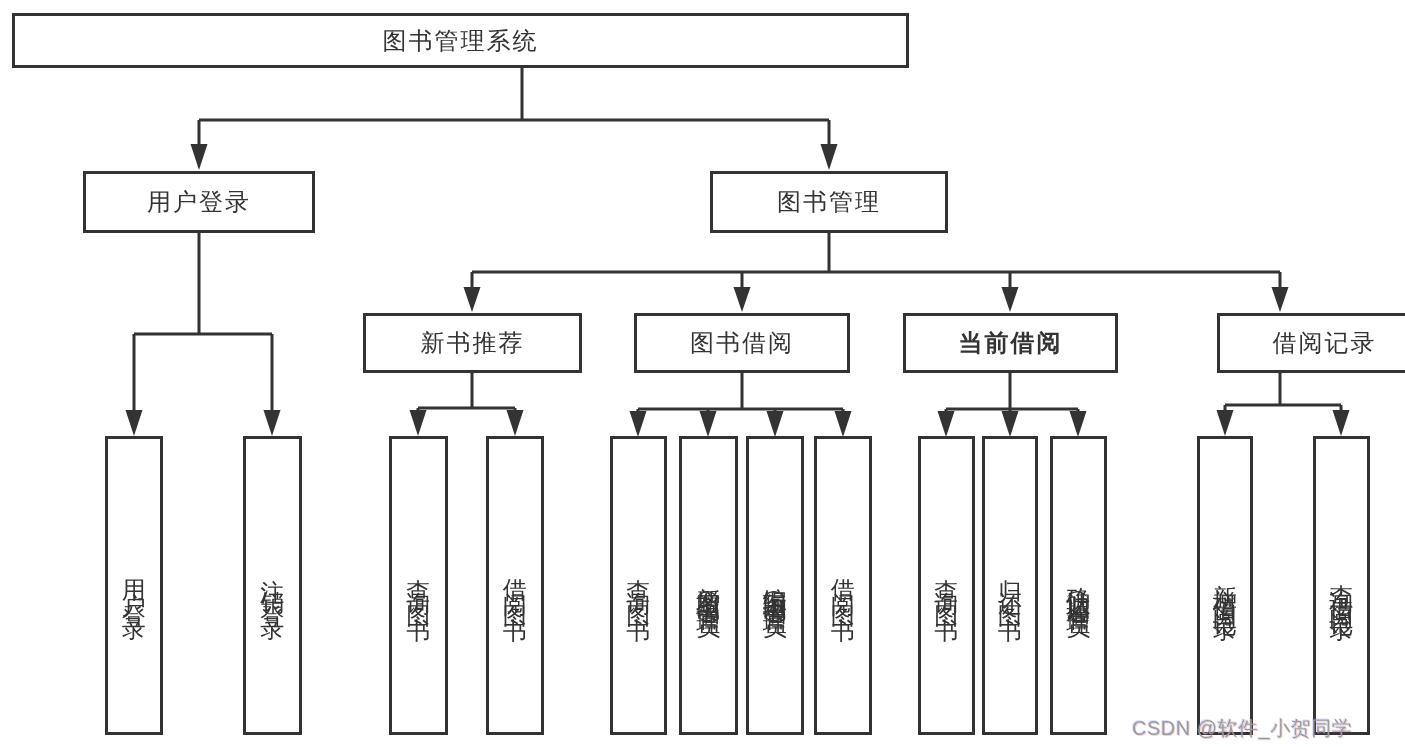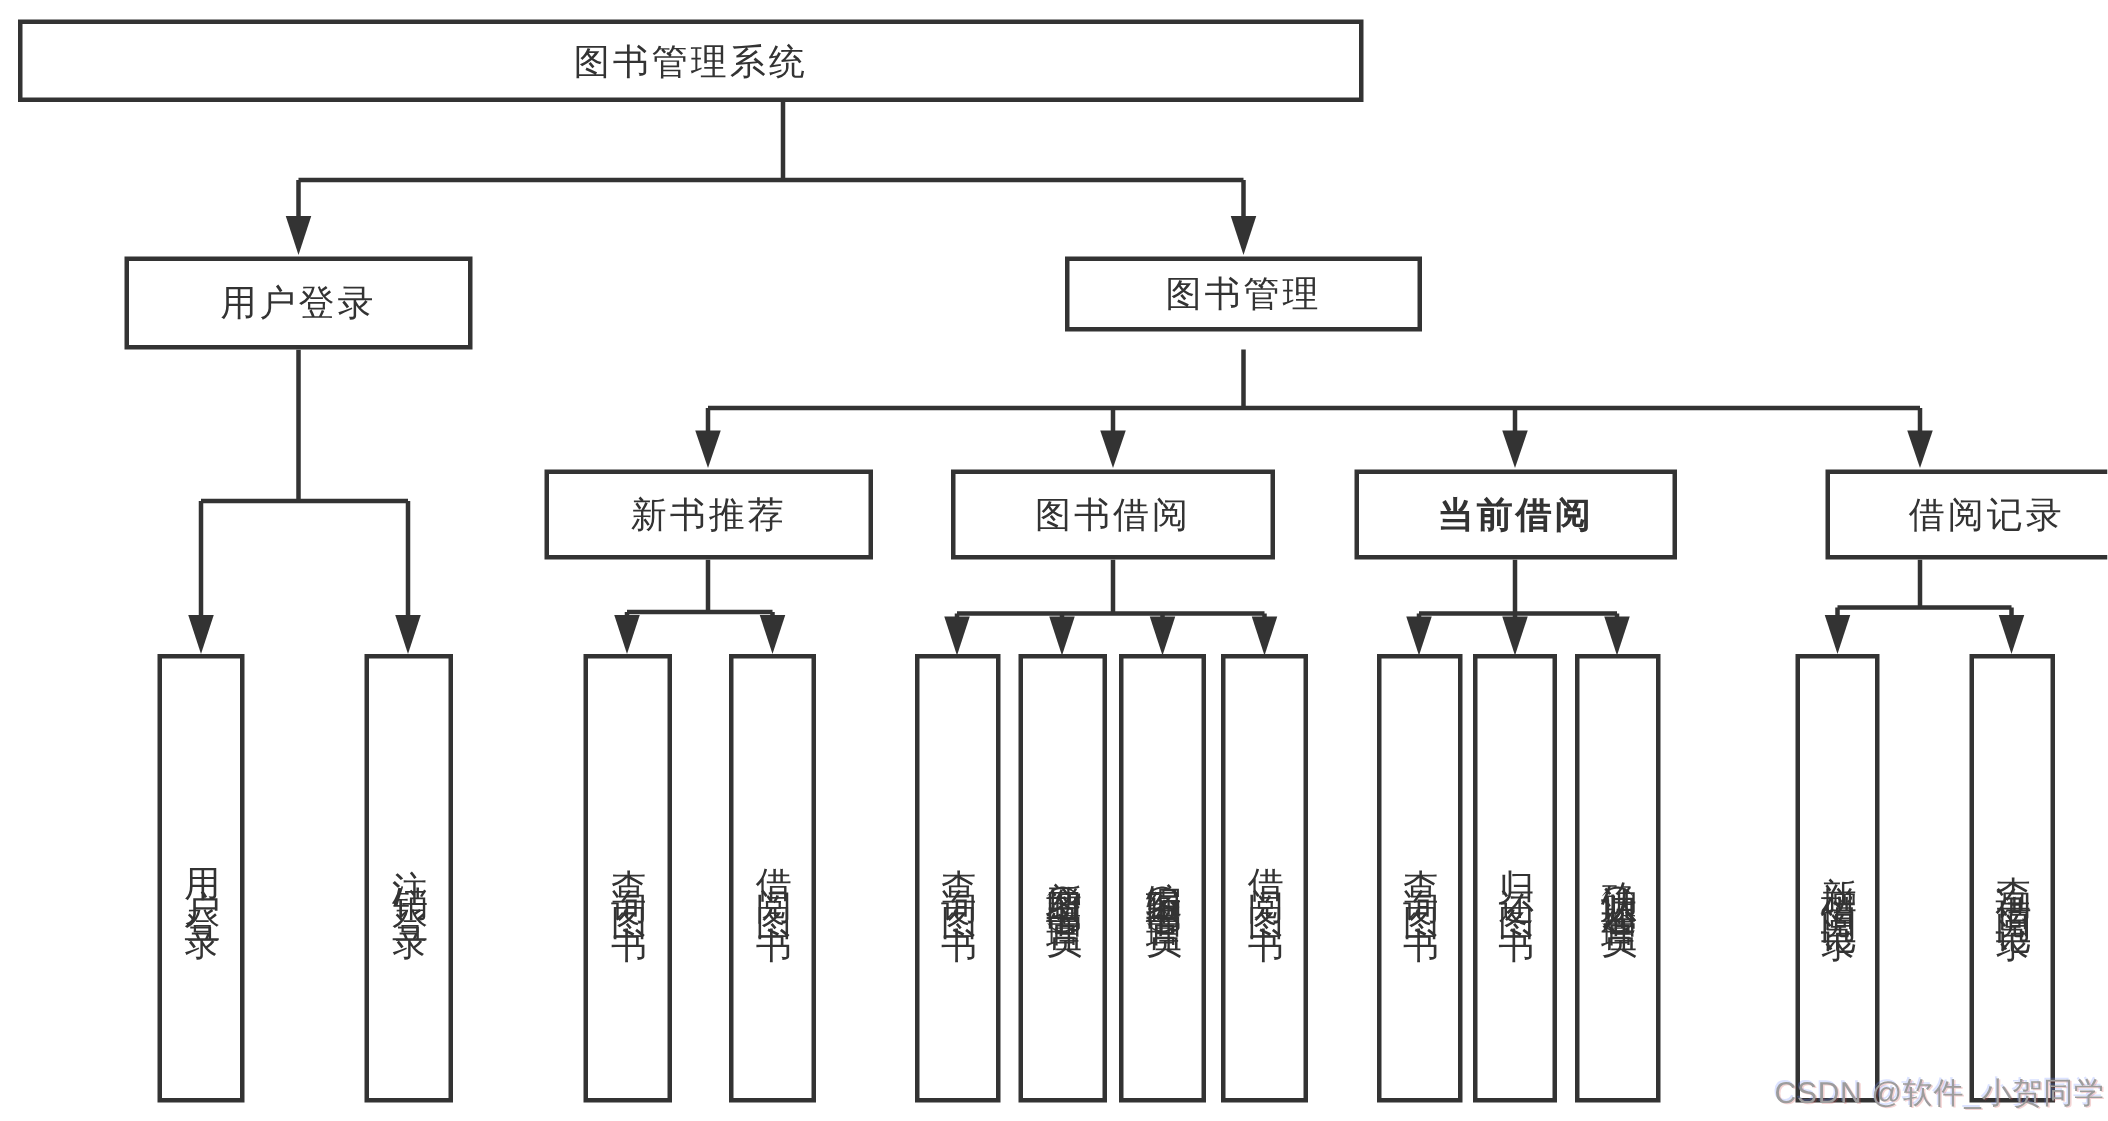--- a/index.html
+++ b/index.html
@@ -31,21 +31,21 @@
     writing-mode:vertical-rl;
     text-orientation:mixed;
     font-size:24px;
     line-height:1.15;
     white-space:nowrap;
   }
   .ls-wide  span{letter-spacing:13px;}
   .ls-mid   span{letter-spacing:7px;}
   .ls-tight span{letter-spacing:4px;}
   #watermark{
-    position:absolute;left:1183px;top:715px;z-index:5;
+    position:absolute;left:1132px;top:715px;z-index:5;
     font-size:20px;color:var(--wm);white-space:nowrap;letter-spacing:0.5px;
     text-shadow:1px 1px 0 rgba(210,80,80,0.25),-1px -1px 0 rgba(110,140,255,0.25);
   }
 </style>
 </head>
 <body>
 
 <div id="stage">
 
   <svg id="connectors" width="1405" height="747" viewBox="0 0 1405 747" fill="none" stroke="#333333" stroke-width="3">
@@ -84,21 +84,21 @@
     <polygon points="1332.5,410 1349.5,410 1341,436" fill="#333333" stroke="none"></polygon>
   </svg>
 
   <div class="hnode" style="left:12px;top:13px;width:897px;height:55px;">
     <span>图书管理系统</span>
   </div>
 
   <div class="hnode" style="left:83px;top:171px;width:232px;height:62px;">
     <span>用户登录</span>
   </div>
-  <div class="hnode" style="left:710px;top:171px;width:238px;height:50px;">
+  <div class="hnode" style="left:710px;top:171px;width:238px;height:62px;">
     <span>图书管理</span>
   </div>
 
   <div class="hnode" style="left:363px;top:313px;width:219px;height:60px;">
     <span>新书推荐</span>
   </div>
   <div class="hnode" style="left:634px;top:313px;width:216px;height:60px;">
     <span>图书借阅</span>
   </div>
   <div class="hnode" style="left:903px;top:313px;width:215px;height:60px;font-weight:bold;">

